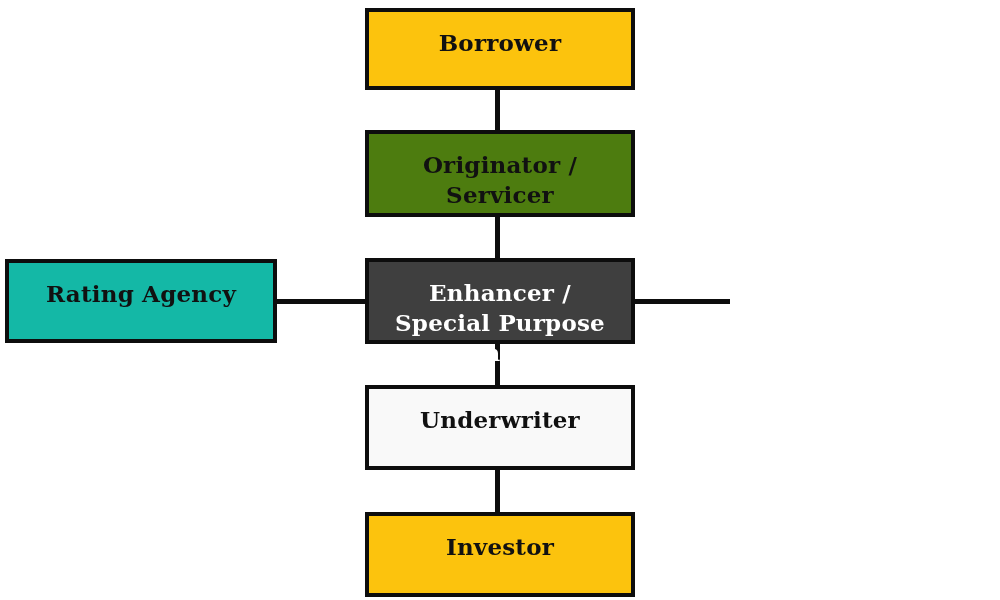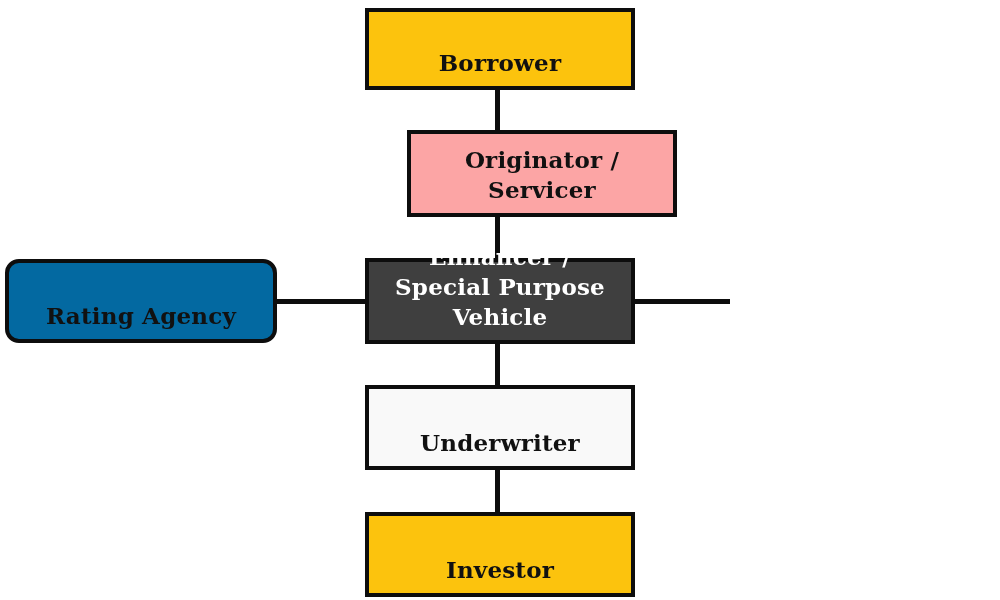--- a/index.html
+++ b/index.html
@@ -13,29 +13,29 @@
     height: 600px;
     background: #ffffff;
     overflow: hidden;
     font-family: "DejaVu Serif", "Liberation Serif", serif;
   }
   .node {
     position: absolute;
     box-sizing: border-box;
     border: 4px solid #0d0d0d;
     display: flex;
-    align-items: flex-end;
+    align-items: flex-start;
     justify-content: center;
     text-align: center;
     font-weight: 700;
     font-size: 23px;
     line-height: 1.3;
     letter-spacing: 0.2px;
     z-index: 2;
-    padding: 8px 18px;
+    padding: 16px 18px;
   }
   
   .node-borrower            { left: 365px; top:   8px; width: 270px; height:  82px; }
   .node-originator-servicer { left: 365px; top: 130px; width: 270px; height:  87px; }
   .node-trustee-spv         { left: 365px; top: 258px; width: 270px; height:  86px; }
   .node-underwriter         { left: 365px; top: 385px; width: 270px; height:  85px; }
   .node-investor            { left: 365px; top: 512px; width: 270px; height:  85px; }
   
   .node-rating-agency       { left:   5px; top: 259px; width: 272px; height:  84px; }
   .node-credit-enhancer     { left: 723px; top: 259px; width: 272px; height:  84px; }
@@ -64,29 +64,29 @@
   <div class="connector v conn-originator-trustee"></div>
   <div class="connector v conn-trustee-underwriter"></div>
   <div class="connector v conn-underwriter-investor"></div>
   <div class="connector h conn-rating-trustee"></div>
   <div class="connector h conn-trustee-credit"></div>
 
   <div class="node node-borrower" style="background: rgb(252, 195, 13); color: rgb(17, 17, 17);">
     <span>Borrower</span>
   </div>
 
-  <div class="node node-originator-servicer" style="background: #fca5a5; color: rgb(17, 17, 17); margin-left: 42px;">
+  <div class="node node-originator-servicer" style="background: #4d7c0f; color: rgb(17, 17, 17);">
     <span>Originator / Servicer</span>
   </div>
 
   <div class="node node-trustee-spv" style="background: rgb(63, 63, 63); color: rgb(255, 255, 255);">
     <span>Enhancer / Special Purpose Vehicle</span>
   </div>
 
-  <div class="node node-rating-agency" style="background: #0369a1; color: rgb(17, 17, 17); border-radius: 14px;">
+  <div class="node node-rating-agency" style="background: #14b8a6; color: rgb(17, 17, 17);">
     <span>Rating Agency</span>
   </div>
 
 
   <div class="node node-underwriter" style="background: rgb(249, 249, 249); color: rgb(17, 17, 17);">
     <span>Underwriter</span>
   </div>
 
   <div class="node node-investor" style="background: rgb(252, 195, 13); color: rgb(17, 17, 17);">
     <span>Investor</span>

